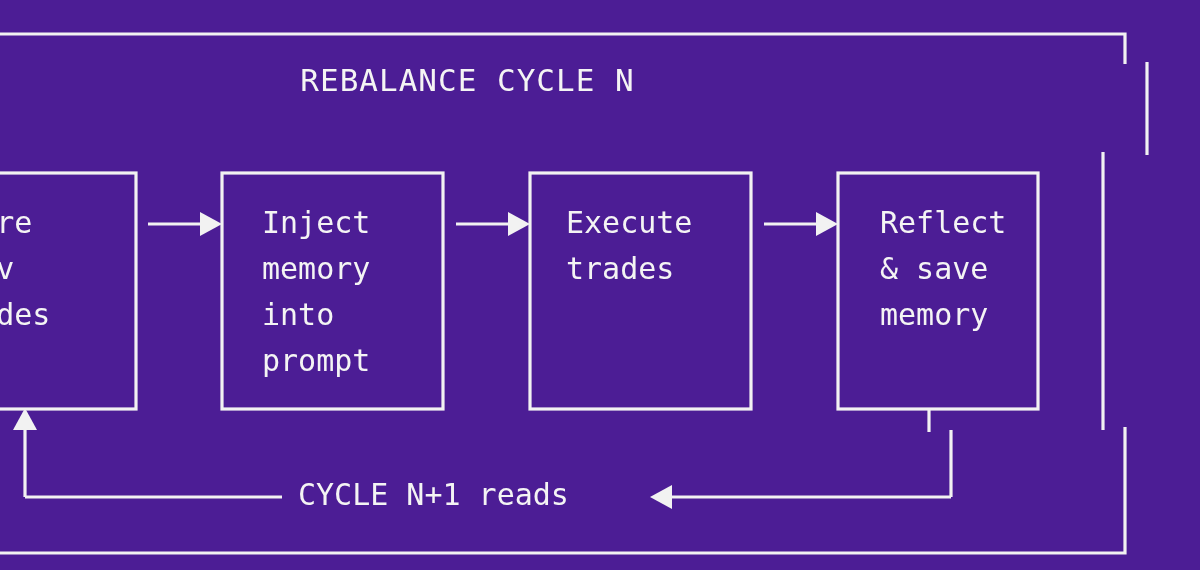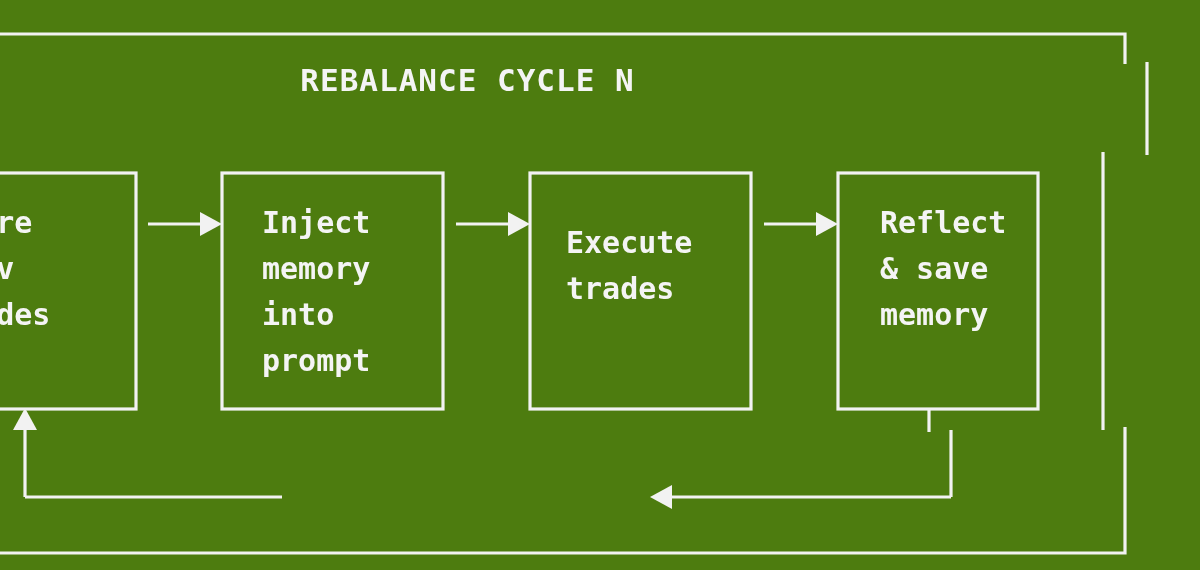--- a/index.html
+++ b/index.html
@@ -4,24 +4,23 @@
 <style>
   html, body {
     margin: 0;
     padding: 0;
     background: #1b1b1b;
   }
   #stage {
     position: relative;
     width: 1200px;
     height: 570px;
-    background: #4d7c0f;
+    background: #4c1d95;
     overflow: hidden;
     font-family: "DejaVu Sans Mono", "Liberation Mono", monospace;
-    font-weight: bold;
   }
   #svgroot {
     position: absolute;
     left: 0; top: 0;
     width: 1200px;
     height: 570px;
   }
   .stroke {
     stroke: #f2f2f2;
     stroke-width: 3.2;
@@ -52,21 +51,21 @@
   .box-text {
     position: absolute;
     color: #f4f4f4;
     font-size: 30px;
     line-height: 46px;
     white-space: pre-line;
     font-family: "DejaVu Sans Mono", "Liberation Mono", monospace;
   }
   #box-text-1 { left: -58px;  top: 200px; }
   #box-text-2 { left: 262px;  top: 200px; }
-  #box-text-3 { left: 566px;  top: 200px; margin-top: 20px; }
+  #box-text-3 { left: 566px;  top: 200px; }
   #box-text-4 { left: 880px;  top: 200px; }
 
   #cycle-next-label {
     left: 298px;
     top: 477px;
     font-size: 30px;
   }
 </style>
 </head>
 <body>
@@ -118,14 +117,15 @@
 into
 prompt</div>
 
   <div class="box-text" id="box-text-3">Execute
 trades</div>
 
   <div class="box-text" id="box-text-4">Reflect
 &amp; save
 memory</div>
 
+  <div class="label" id="cycle-next-label">CYCLE N+1 reads</div>
 
 </div>
 
 </body></html>

